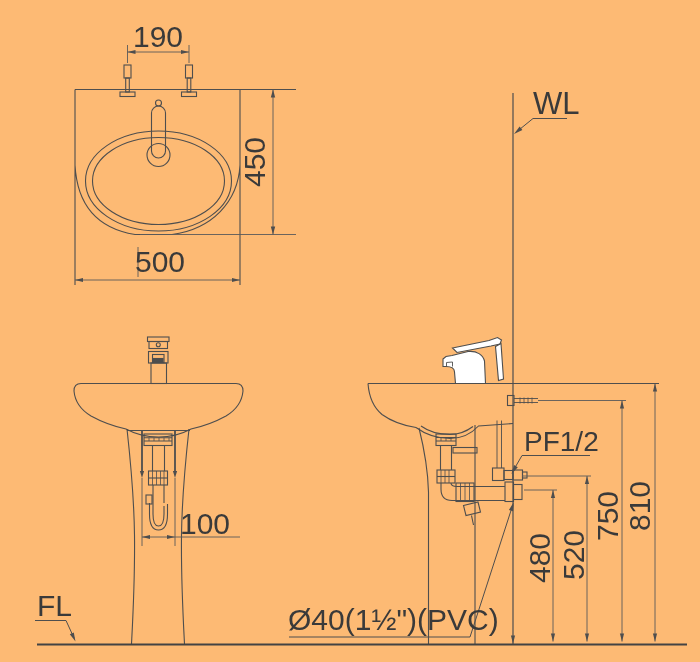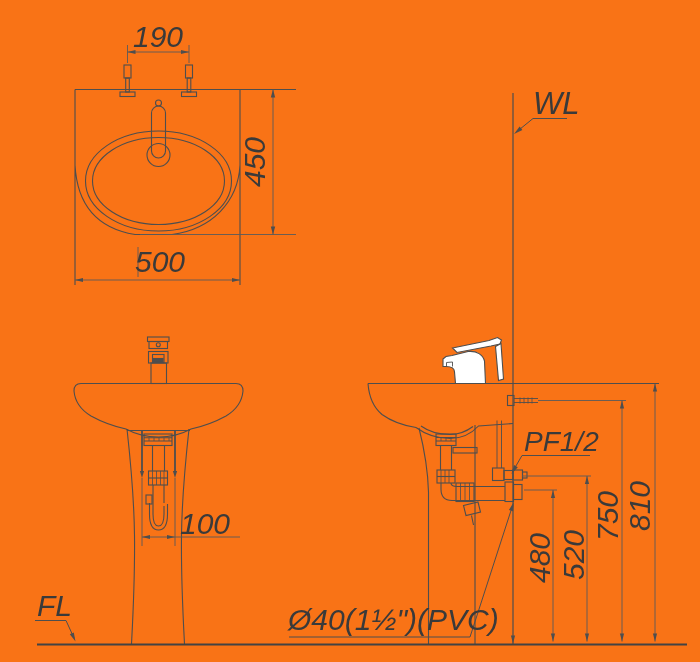--- a/index.html
+++ b/index.html
@@ -1,16 +1,16 @@
 <!DOCTYPE html>
 <html><head>
 <meta charset="utf-8">
 <style>
   html,body{margin:0;padding:0;background:#ffffff;}
-  .stage{position:relative;width:700px;height:662px;background:#f97316;overflow:hidden;font-style:italic;}
+  .stage{position:relative;width:700px;height:662px;background:#fdba74;overflow:hidden;}
   svg{display:block;}
   text{font-family:"Liberation Sans","DejaVu Sans",sans-serif;fill:#3a3a3a;}
   .dim-num{font-size:30px;}
   .dim-num-sm{font-size:28px;}
   .lbl{font-size:30px;}
   .lbl-wl{font-size:31px;}
 </style>
 </head>
 <body>
 

